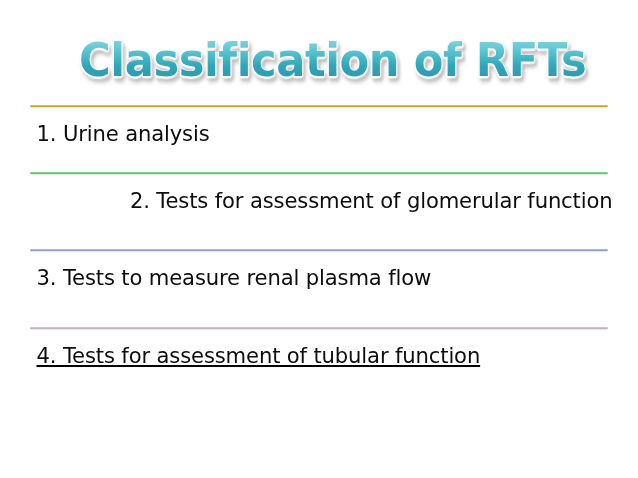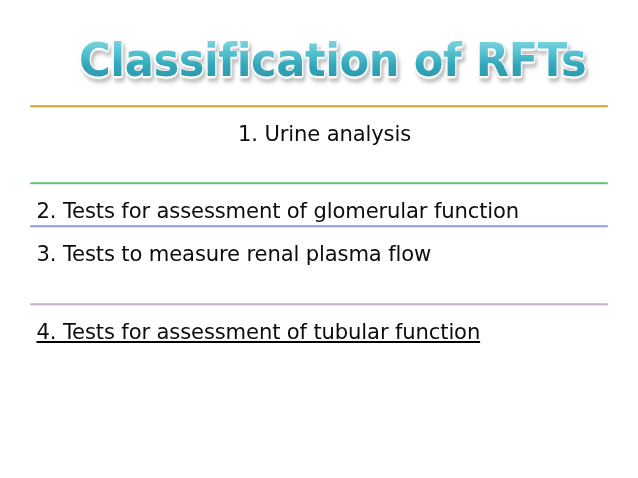--- a/index.html
+++ b/index.html
@@ -89,23 +89,23 @@
     font-size: 22px;
     line-height: 1.2;
     color: #0d0d0d;
     padding: 14px 0 0 38px;
     letter-spacing: -0.15px;
     transform: scaleX(0.96);
     transform-origin: left center;
     white-space: nowrap;
   }
 
-  .row-1 { margin-top: 9px; text-align: center; }
-  .row-2 { margin-top: 35px; }
-  .row-3 { }
+  .row-1 { margin-top: 9px; }
+  .row-2 { margin-top: 25px; text-align: right; }
+  .row-3 { margin-top: 34px; }
   .row-4 { margin-top: 36px; text-decoration: underline; }
 </style>
 </head>
 <body>
 
 <div class="slide">
 
   <div class="title-area">
     <div class="slide-title">Classification of RFTs</div>
   </div>

